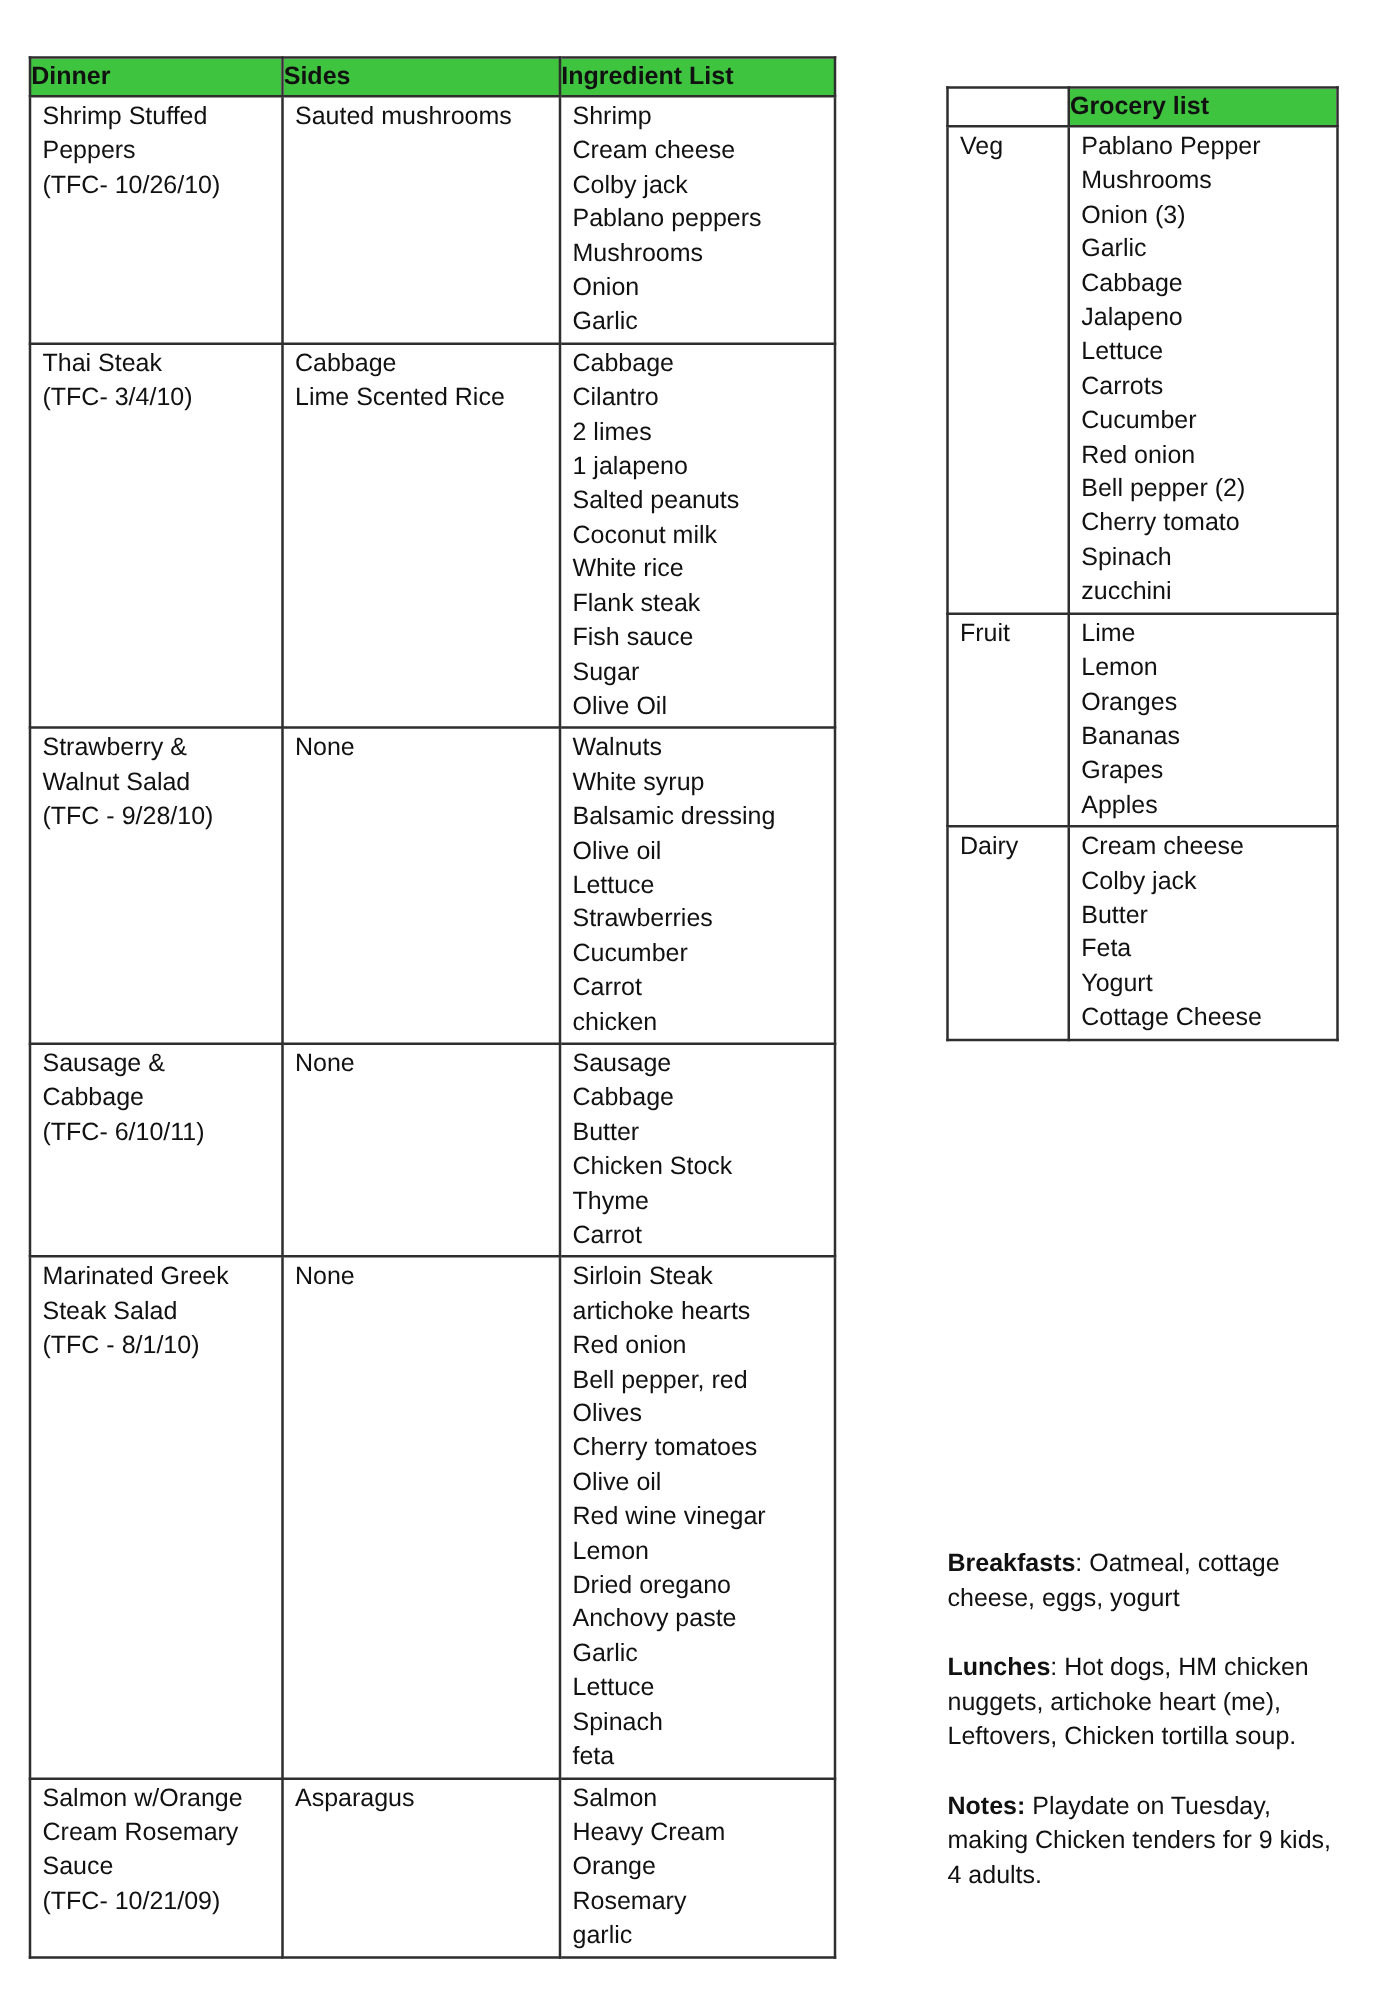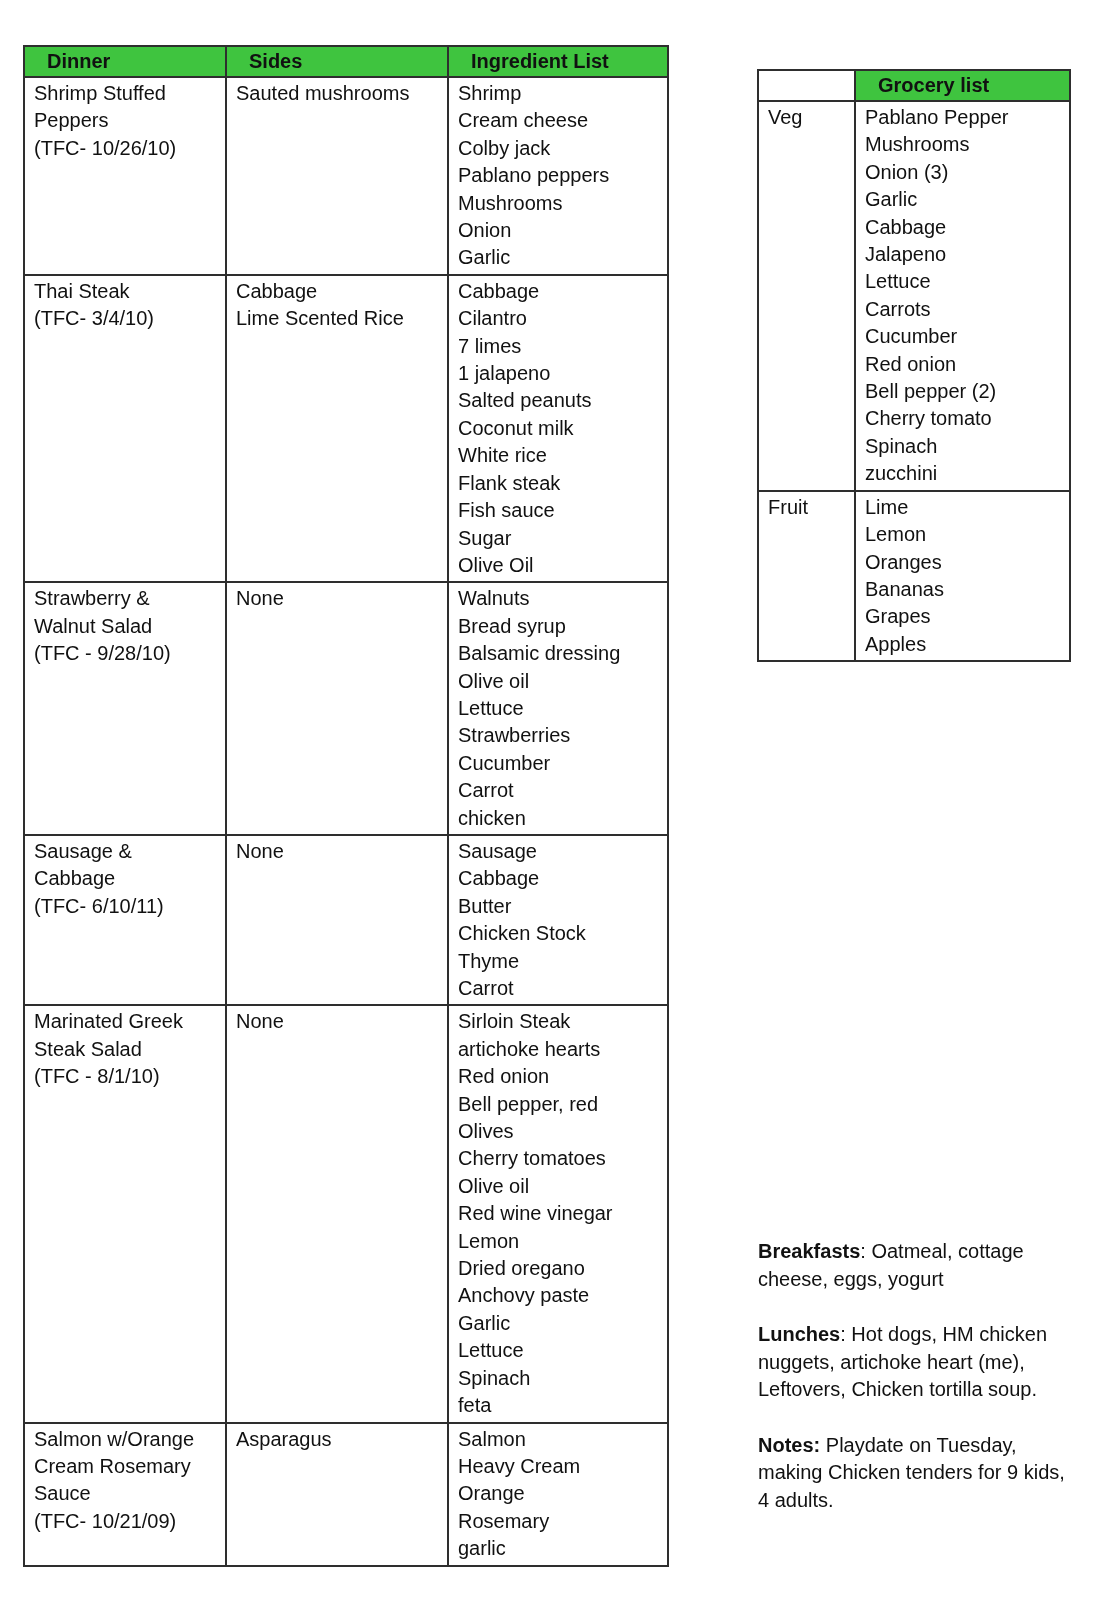--- a/index.html
+++ b/index.html
@@ -18,21 +18,21 @@
     vertical-align: top;
     padding: 2px 9px 2px 9px;
     font-size: 20px;
     line-height: 27.4px;
     overflow: hidden;
   }
   tr.hdr td {
     background: #3fc43f;
     font-weight: 700;
     line-height: 23px;
-    padding: 3px 22px;
+    padding: 3px 0;
   }
   tr.hdr td.no-fill { background: #ffffff; }
 
   #meal-table { position: absolute; left: 23px; top: 45px; width: 644px; }
   #meal-table col.c-dinner { width: 202px; }
   #meal-table col.c-sides { width: 222px; }
   #meal-table col.c-ingredients { width: 220px; }
 
   #grocery-table { position: absolute; left: 757px; top: 41px; width: 312px; margin-top: 28px; }
   #grocery-table col.c-cat { width: 97px; }
@@ -89,21 +89,21 @@
             <div>Thai Steak</div>
             <div>(TFC- 3/4/10)</div>
           </td>
           <td>
             <div>Cabbage</div>
             <div>Lime Scented Rice</div>
           </td>
           <td>
             <div>Cabbage</div>
             <div>Cilantro</div>
-            <div>7 limes</div>
+            <div>2 limes</div>
             <div>1 jalapeno</div>
             <div>Salted peanuts</div>
             <div>Coconut milk</div>
             <div>White rice</div>
             <div>Flank steak</div>
             <div>Fish sauce</div>
             <div>Sugar</div>
             <div>Olive Oil</div>
           </td>
         </tr>
@@ -111,21 +111,21 @@
           <td>
             <div>Strawberry &amp;</div>
             <div>Walnut Salad</div>
             <div>(TFC - 9/28/10)</div>
           </td>
           <td>
             <div>None</div>
           </td>
           <td>
             <div>Walnuts</div>
-            <div>Bread syrup</div>
+            <div>White syrup</div>
             <div>Balsamic dressing</div>
             <div>Olive oil</div>
             <div>Lettuce</div>
             <div>Strawberries</div>
             <div>Cucumber</div>
             <div>Carrot</div>
             <div>chicken</div>
           </td>
         </tr>
         <tr>
@@ -226,20 +226,31 @@
           <td>Fruit</td>
           <td>
             <div>Lime</div>
             <div>Lemon</div>
             <div>Oranges</div>
             <div>Bananas</div>
             <div>Grapes</div>
             <div>Apples</div>
           </td>
         </tr>
+        <tr>
+          <td>Dairy</td>
+          <td>
+            <div>Cream cheese</div>
+            <div>Colby jack</div>
+            <div>Butter</div>
+            <div>Feta</div>
+            <div>Yogurt</div>
+            <div>Cottage Cheese</div>
+          </td>
+        </tr>
       </tbody>
   </table>
 
   <div class="notes">
       <p><b>Breakfasts</b><span>: Oatmeal, cottage cheese, eggs, yogurt</span></p>
       <p><b>Lunches</b><span>: Hot dogs, HM chicken nuggets, artichoke heart (me), Leftovers, Chicken tortilla soup.</span></p>
       <p><b>Notes:</b><span> Playdate on Tuesday, making Chicken tenders for 9 kids, 4 adults.</span></p>
     </div>
 
 </div>

